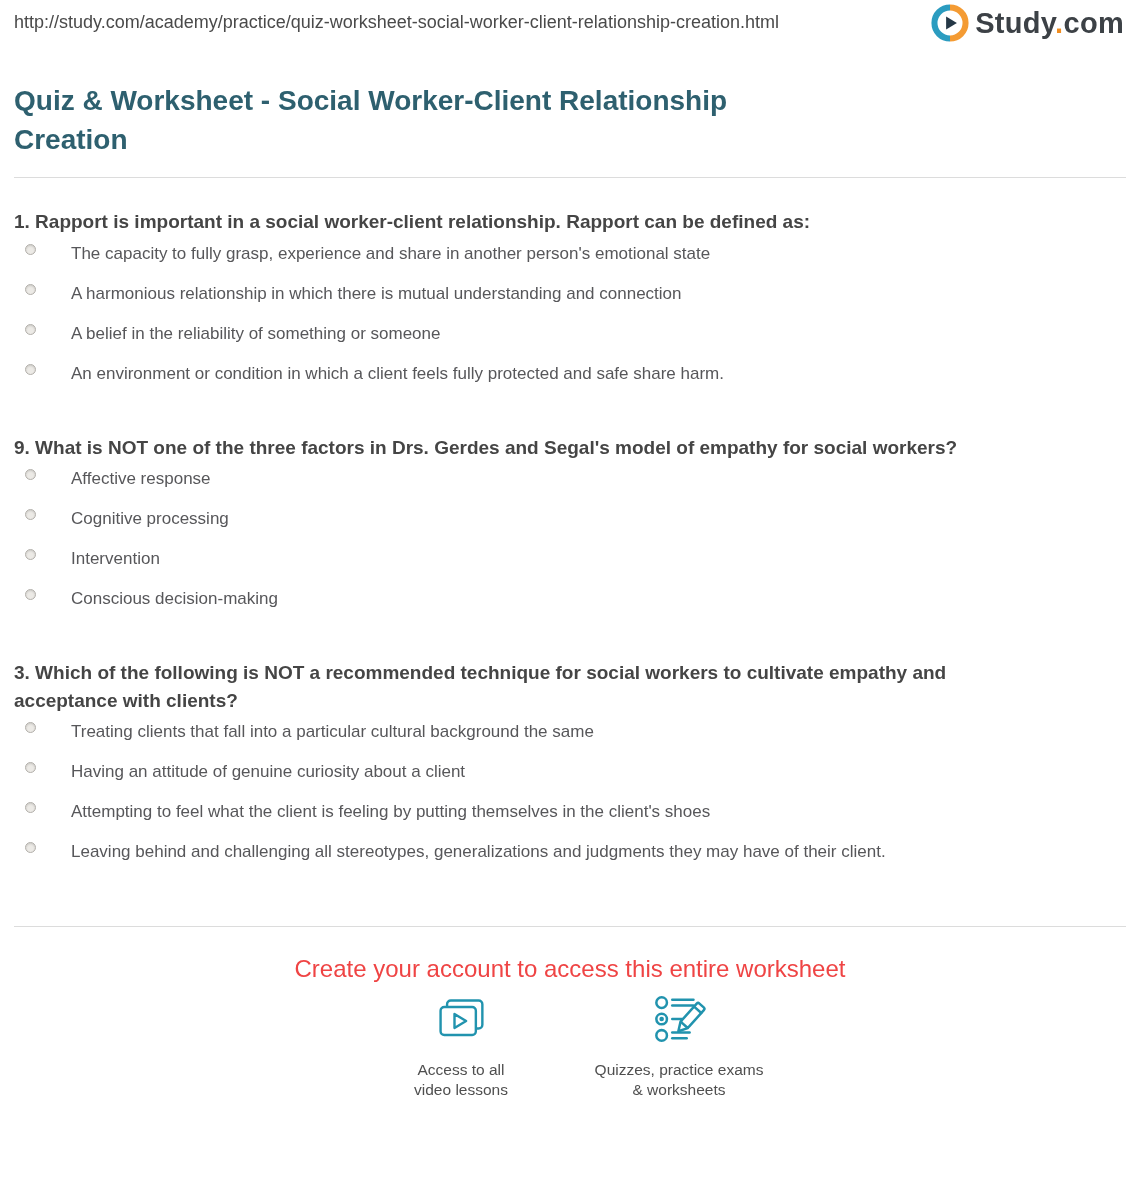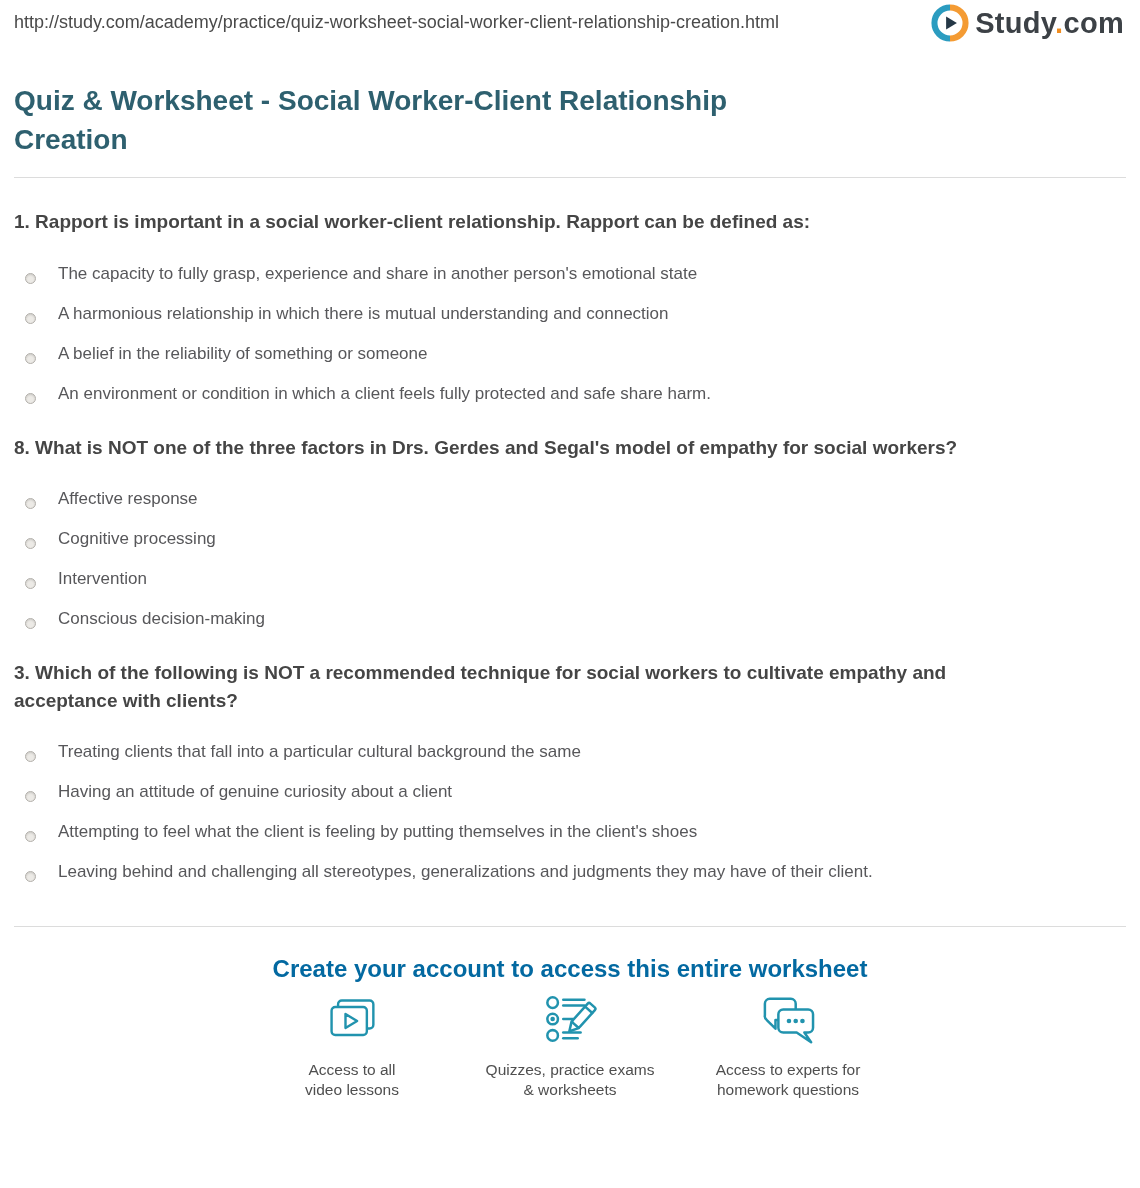--- a/index.html
+++ b/index.html
@@ -40,36 +40,36 @@
   .divider { border: none; border-top: 1px solid #dcdcdc; margin: 0; }
 
   
   .question { margin-top: 30px; }
   .q-text {
     margin: 0 0 8px;
     font-size: 19px; font-weight: 700; line-height: 1.45;
     color: #454545; max-width: 1040px;
   }
   .options { margin-top: 6px; }
-  .option { display: flex; align-items: flex-end; height: 40px; }
+  .option { display: flex; align-items: flex-start; height: 40px; gap: 13px; }
   .radio {
     flex: none; width: 11px; height: 11px; border-radius: 50%;
     border: 1px solid #b3b0ab; background: #eceae6;
     box-shadow: inset 0 1px 2px rgba(0,0,0,0.15);
     margin-left: 11px; cursor: pointer;
   }
   .option-label {
     margin-left: 22px; font-size: 17px; color: #57575a; cursor: pointer;
   }
 
   
   .cta { margin-top: 44px; border-top: 1px solid #dcdcdc; text-align: center; }
   .cta-heading {
     margin: 28px 0 10px;
-    font-size: 24px; font-weight: 700; color: #0369a1;
+    font-size: 24px; font-weight: 400; color: #ef4444;
   }
   .cta-sub { margin: 0 0 42px; font-size: 15px; color: #4f4f4f; }
 
   .features { display: flex; justify-content: center; gap: 18px; }
   .feature { width: 200px; text-align: center; }
   .feature-icon { height: 54px; display: flex; justify-content: center; align-items: flex-end; }
   .feature-label {
     margin-top: 13px; font-size: 15.5px; color: #4f4f4f;
     line-height: 20px; white-space: pre-line;
   }
@@ -110,21 +110,21 @@
         <span class="option-label">A belief in the reliability of something or someone</span>
       </div>
       <div class="option">
         <span class="radio"></span>
         <span class="option-label">An environment or condition in which a client feels fully protected and safe share harm.</span>
       </div>
     </div>
   </div>
 
   <div class="question">
-    <h2 class="q-text">8. What is NOT one of the three factors in Drs. Gerdes and Segal's model of empathy for social workers?</h2>
+    <h2 class="q-text">9. What is NOT one of the three factors in Drs. Gerdes and Segal's model of empathy for social workers?</h2>
     <div class="options">
       <div class="option">
         <span class="radio"></span>
         <span class="option-label">Affective response</span>
       </div>
       <div class="option">
         <span class="radio"></span>
         <span class="option-label">Cognitive processing</span>
       </div>
       <div class="option">
@@ -193,30 +193,17 @@
               <rect x="36.5" y="8" width="10" height="27" rx="2"></rect>
               <line x1="36.5" y1="14" x2="46.5" y2="14"></line>
               <path d="M36.5,35 L41.5,44 L46.5,35"></path>
             </g>
           </svg>
         </div>
         <div class="feature-label">Quizzes, practice exams
 &amp; worksheets</div>
       </div>
 
-      <div class="feature">
-        <div class="feature-icon">
-          <svg width="62" height="52" viewBox="0 0 64 54" fill="none" stroke="#2193ae" stroke-width="2.6" stroke-linejoin="round" stroke-linecap="round">
-            <path d="M13,4 h22 a5,5 0 0 1 5,5 v12 a5,5 0 0 1 -5,5 h-16 v9 l-9,-9 a5,5 0 0 1 -2,-5 v-12 a5,5 0 0 1 5,-5 z"></path>
-            <path d="M27,15 h26 a5,5 0 0 1 5,5 v14 a5,5 0 0 1 -5,5 h-4 l7,10 l-15,-10 h-14 a5,5 0 0 1 -5,-5 v-14 a5,5 0 0 1 5,-5 z" fill="#ffffff"></path>
-            <circle cx="33" cy="27" r="2.4" fill="#2193ae" stroke="none"></circle>
-            <circle cx="40" cy="27" r="2.4" fill="#2193ae" stroke="none"></circle>
-            <circle cx="47" cy="27" r="2.4" fill="#2193ae" stroke="none"></circle>
-          </svg>
-        </div>
-        <div class="feature-label">Access to experts for
-homework questions</div>
-      </div>
 
     </div>
   </div>
 
 </div>
 
 </body></html>

